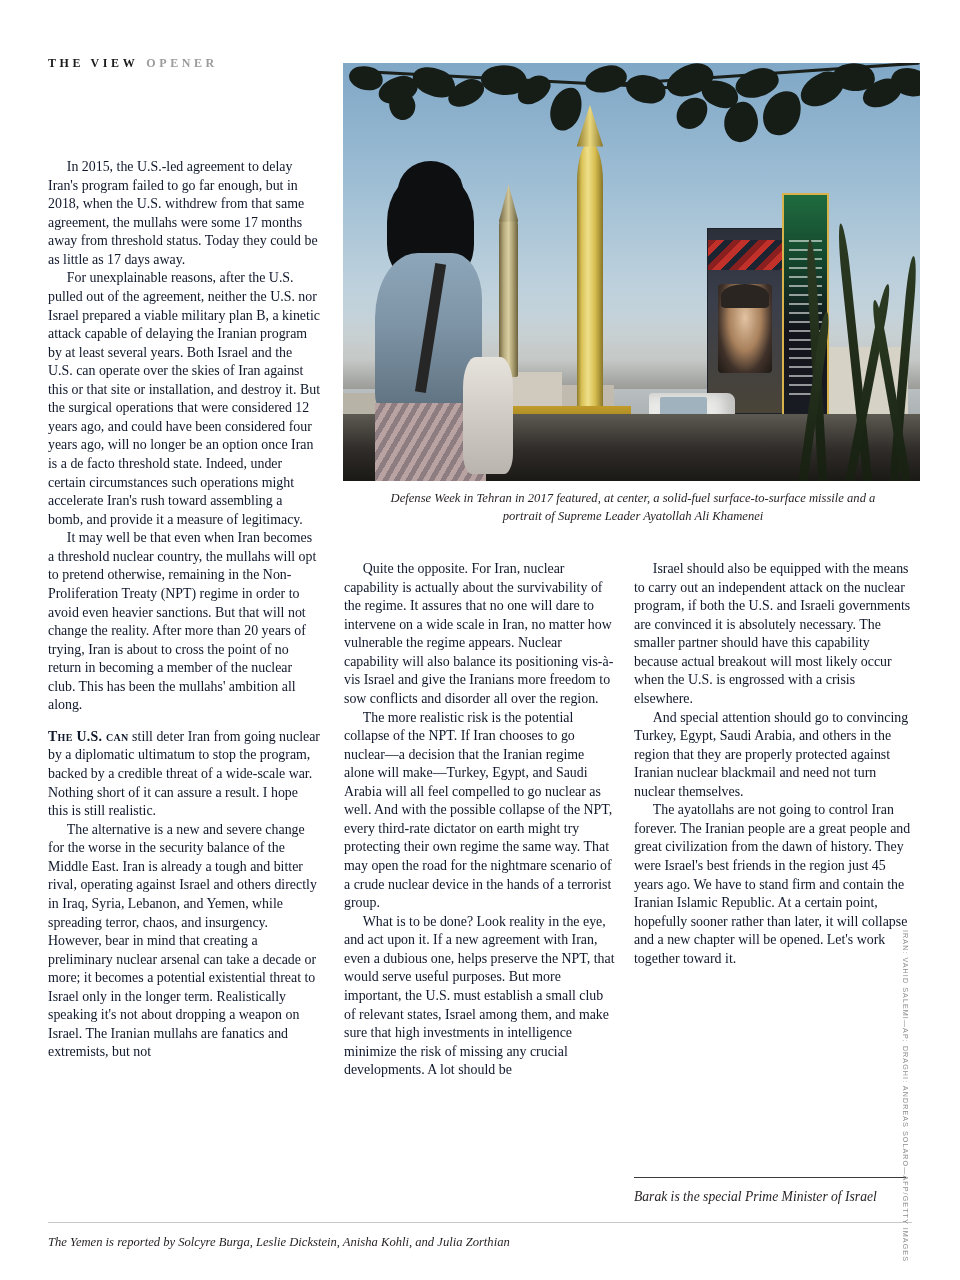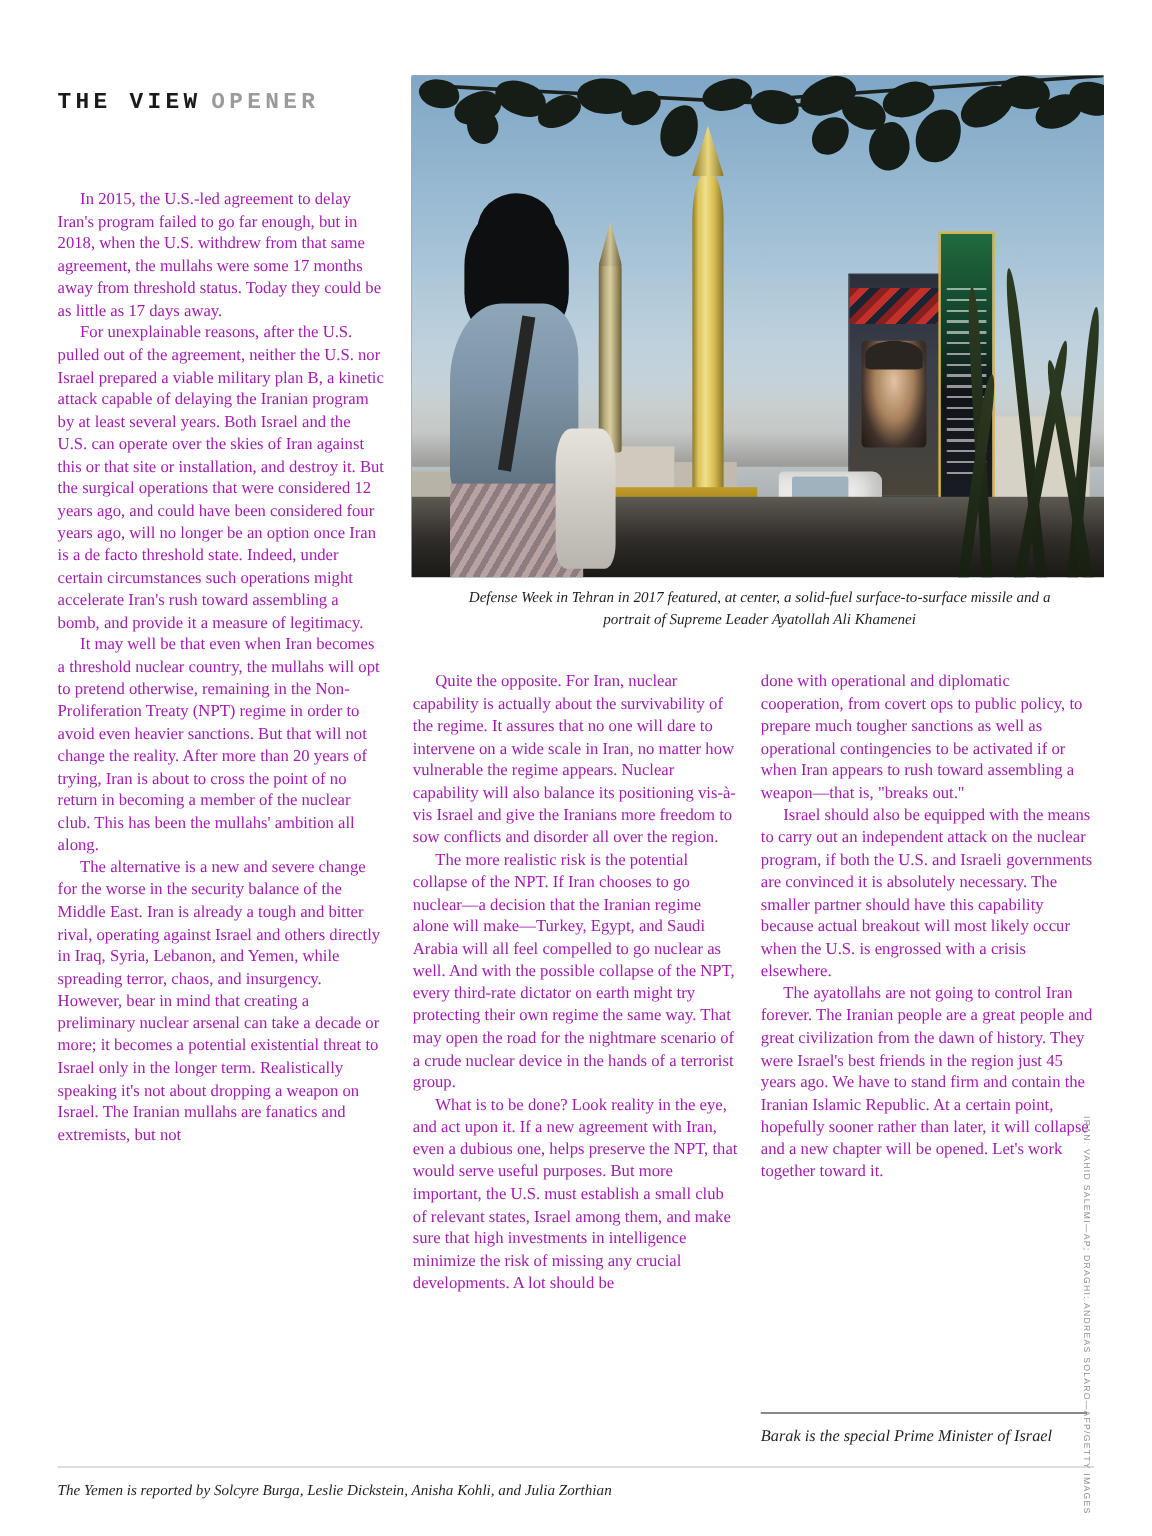--- a/index.html
+++ b/index.html
@@ -13,24 +13,24 @@
     position: relative;
     font-family: "Liberation Serif", "DejaVu Serif", serif;
     color: #231f20;
     overflow: hidden;
   }
 
   
   .runhead {
     position: absolute;
     left: 48px;
-    top: 74px;
-    font-family: Liberation Mono, monospace;
+    top: 56px;
+    font-family: Liberation Serif, serif;
     font-weight: 700;
-    font-size: 19px;
+    font-size: 12px;
     letter-spacing: 3.6px;
   }
   .runhead .rh-main { color: #1a1a1a; }
   .runhead .rh-sub  { color: #9b9b9b; margin-left: 8px; }
 
   
   .photo-wrap {
     position: absolute;
     left: 343px;
     top: 63px;
@@ -201,21 +201,21 @@
     text-align: center;
     color: #231f20;
   }
 
   
   .col {
     position: absolute;
     font-size: 13.9px;
     line-height: 1.335;
     text-align: left;
-    color: #a21caf;
+    color: #0f172a;
   }
   .col p { margin: 0; text-indent: 1.35em; }
   .col p.noindent { text-indent: 0; }
   .col p.gap { margin-top: 13px; }
 
   .col1 { left: 48px; top: 158px;  width: 272px; }
   .col2 { left: 344px; top: 560px; width: 272px; }
   .col3 { left: 634px; top: 560px; width: 278px; }
 
   .smallcaps {
@@ -351,32 +351,33 @@
     </div>
   </div>
 </div>
 
 <div class="caption">Defense Week in Tehran in 2017 featured, at center, a solid-fuel surface-to-surface missile and a portrait of Supreme Leader Ayatollah Ali Khamenei</div>
 
 <div class="col col1">
   <p>In 2015, the U.S.-led agreement to delay Iran's program failed to go far enough, but in 2018, when the U.S. withdrew from that same agreement, the mullahs were some 17 months away from threshold status. Today they could be as little as 17 days away.</p>
   <p>For unexplainable reasons, after the U.S. pulled out of the agreement, neither the U.S. nor Israel prepared a viable military plan B, a kinetic attack capable of delaying the Iranian program by at least several years. Both Israel and the U.S. can operate over the skies of Iran against this or that site or installation, and destroy it. But the surgical operations that were considered 12 years ago, and could have been considered four years ago, will no longer be an option once Iran is a de facto threshold state. Indeed, under certain circumstances such operations might accelerate Iran's rush toward assembling a bomb, and provide it a measure of legitimacy.</p>
   <p>It may well be that even when Iran becomes a threshold nuclear country, the mullahs will opt to pretend otherwise, remaining in the Non-Proliferation Treaty (NPT) regime in order to avoid even heavier sanctions. But that will not change the reality. After more than 20 years of trying, Iran is about to cross the point of no return in becoming a member of the nuclear club. This has been the mullahs' ambition all along.</p>
+  <p class="noindent gap"><span class="smallcaps">The U.S. can</span><span> still deter Iran from going nuclear by a diplomatic ultimatum to stop the program, backed by a credible threat of a wide-scale war. Nothing short of it can assure a result. I hope this is still realistic.</span></p>
   <p>The alternative is a new and severe change for the worse in the security balance of the Middle East. Iran is already a tough and bitter rival, operating against Israel and others directly in Iraq, Syria, Lebanon, and Yemen, while spreading terror, chaos, and insurgency. However, bear in mind that creating a preliminary nuclear arsenal can take a decade or more; it becomes a potential existential threat to Israel only in the longer term. Realistically speaking it's not about dropping a weapon on Israel. The Iranian mullahs are fanatics and extremists, but not</p>
 </div>
 
 <div class="col col2">
   <p>Quite the opposite. For Iran, nuclear capability is actually about the survivability of the regime. It assures that no one will dare to intervene on a wide scale in Iran, no matter how vulnerable the regime appears. Nuclear capability will also balance its positioning vis-à-vis Israel and give the Iranians more freedom to sow conflicts and disorder all over the region.</p>
   <p>The more realistic risk is the potential collapse of the NPT. If Iran chooses to go nuclear—a decision that the Iranian regime alone will make—Turkey, Egypt, and Saudi Arabia will all feel compelled to go nuclear as well. And with the possible collapse of the NPT, every third-rate dictator on earth might try protecting their own regime the same way. That may open the road for the nightmare scenario of a crude nuclear device in the hands of a terrorist group.</p>
   <p>What is to be done? Look reality in the eye, and act upon it. If a new agreement with Iran, even a dubious one, helps preserve the NPT, that would serve useful purposes. But more important, the U.S. must establish a small club of relevant states, Israel among them, and make sure that high investments in intelligence minimize the risk of missing any crucial developments. A lot should be</p>
 </div>
 
 <div class="col col3">
-  <p class="noindent">done with operational and diplomatic cooperation, from covert ops to public policy, to prepare much tougher sanctions as well as operational contingencies to be activated if or when Iran appears to rush toward assembling a weapon—that is, "breaks out."</p>
   <p>Israel should also be equipped with the means to carry out an independent attack on the nuclear program, if both the U.S. and Israeli governments are convinced it is absolutely necessary. The smaller partner should have this capability because actual breakout will most likely occur when the U.S. is engrossed with a crisis elsewhere.</p>
+  <p>And special attention should go to convincing Turkey, Egypt, Saudi Arabia, and others in the region that they are properly protected against Iranian nuclear blackmail and need not turn nuclear themselves.</p>
   <p>The ayatollahs are not going to control Iran forever. The Iranian people are a great people and great civilization from the dawn of history. They were Israel's best friends in the region just 45 years ago. We have to stand firm and contain the Iranian Islamic Republic. At a certain point, hopefully sooner rather than later, it will collapse and a new chapter will be opened. Let's work together toward it.</p>
 </div>
 
 <div class="byline-rule"></div>
 <div class="byline">Barak is the special Prime Minister of Israel</div>
 
 <div class="footer-rule"></div>
 <div class="footer">The Yemen is reported by Solcyre Burga, Leslie Dickstein, Anisha Kohli, and Julia Zorthian</div>
 
 <div class="credit">IRAN: VAHID SALEMI—AP; DRAGHI: ANDREAS SOLARO—AFP/GETTY IMAGES</div>

